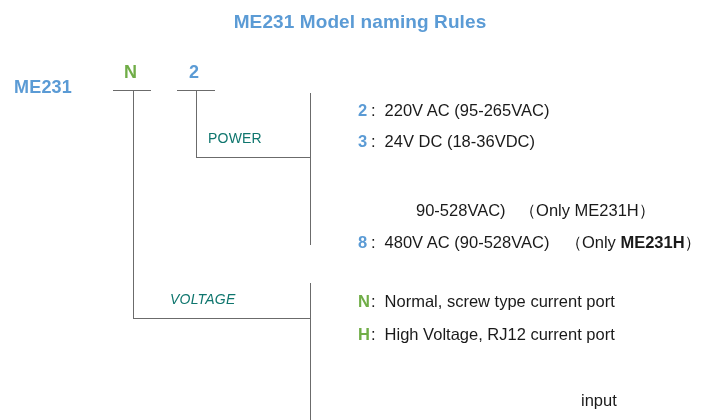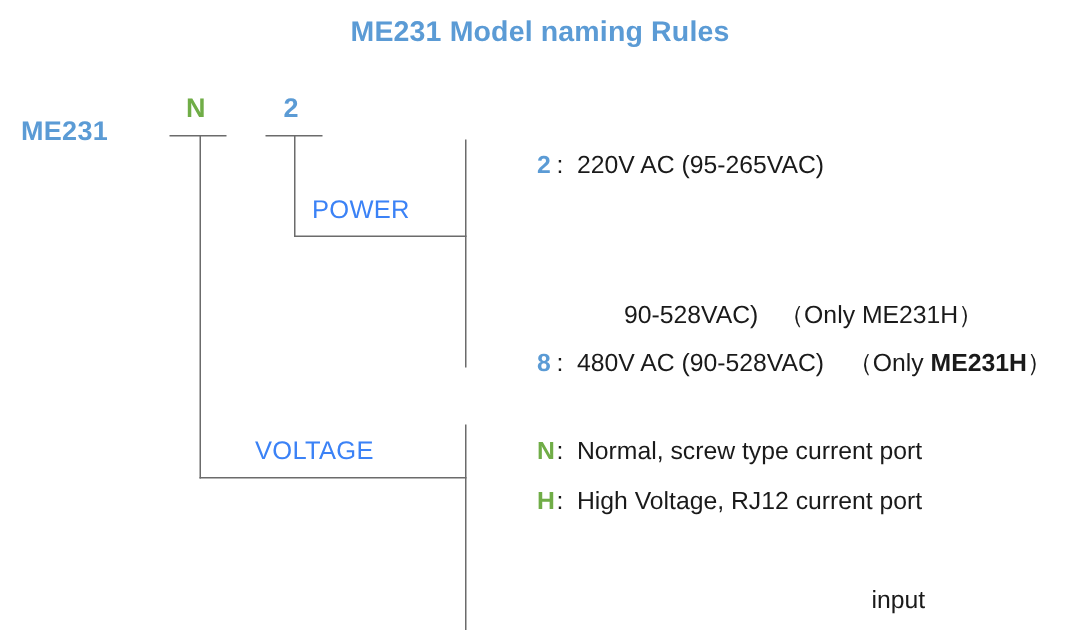--- a/index.html
+++ b/index.html
@@ -67,26 +67,26 @@
   .ln {
     position: absolute;
     background: #6b6b6b;
   }
   .ln-h { height: 1px; }
   .ln-v { width: 1px; }
 
   
   .grp-label {
     position: absolute;
-    font-size: 17px;
-    color: #3b82f6;
+    font-size: 14px;
+    color: #0f766e;
     letter-spacing: 0.2px;
   }
   .grp-power  { left: 208px; top: 130px; }
-  .grp-voltage{ left: 170px; top: 291px; }
+  .grp-voltage{ left: 170px; top: 291px; font-style: italic; }
 
   
   .entry {
     position: absolute;
     left: 330px;
     font-size: 16.5px;
     color: #1a1a1a;
     white-space: nowrap;
     line-height: 1;
     margin-left: 28px;
@@ -133,20 +133,23 @@
   <div class="ln ln-v" style="left:310px; top:93px; height:152px;"></div>
   <div class="ln ln-v" style="left:310px; top:283px; height:137px;"></div>
 
   <div class="grp-label grp-power">POWER</div>
   <div class="grp-label grp-voltage">VOLTAGE</div>
 
   <div class="entry" style="top:102px;">
     <span class="key blue">2</span><span class="colon">:</span><span class="desc">220V AC (95-265VAC)</span>
   </div>
 
+  <div class="entry" style="top:133px;">
+    <span class="key blue">3</span><span class="colon">:</span><span class="desc">24V DC (18-36VDC)</span>
+  </div>
 
 
   <div class="cont" style="left:416px; top:202px;">
     <span>90-528VAC)</span><span style="display:inline-block;width:14px;"></span><span>（Only </span><span class="b">ME231H</span><span>）</span>
   </div>
 
   <div class="entry" style="top:234px;">
     <span class="key blue">8</span><span class="colon">:</span><span class="desc">480V AC (90-528VAC)</span><span style="display:inline-block;width:16px;"></span><span>（Only </span><span class="b">ME231H</span><span>）</span>
   </div>
 

